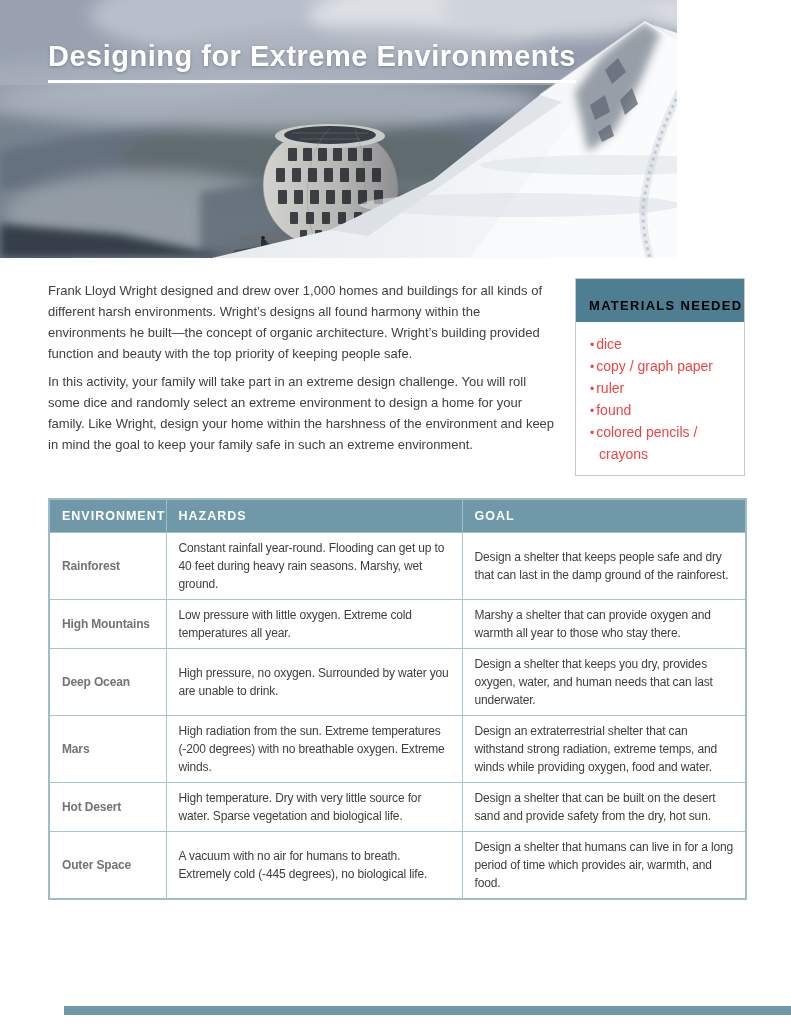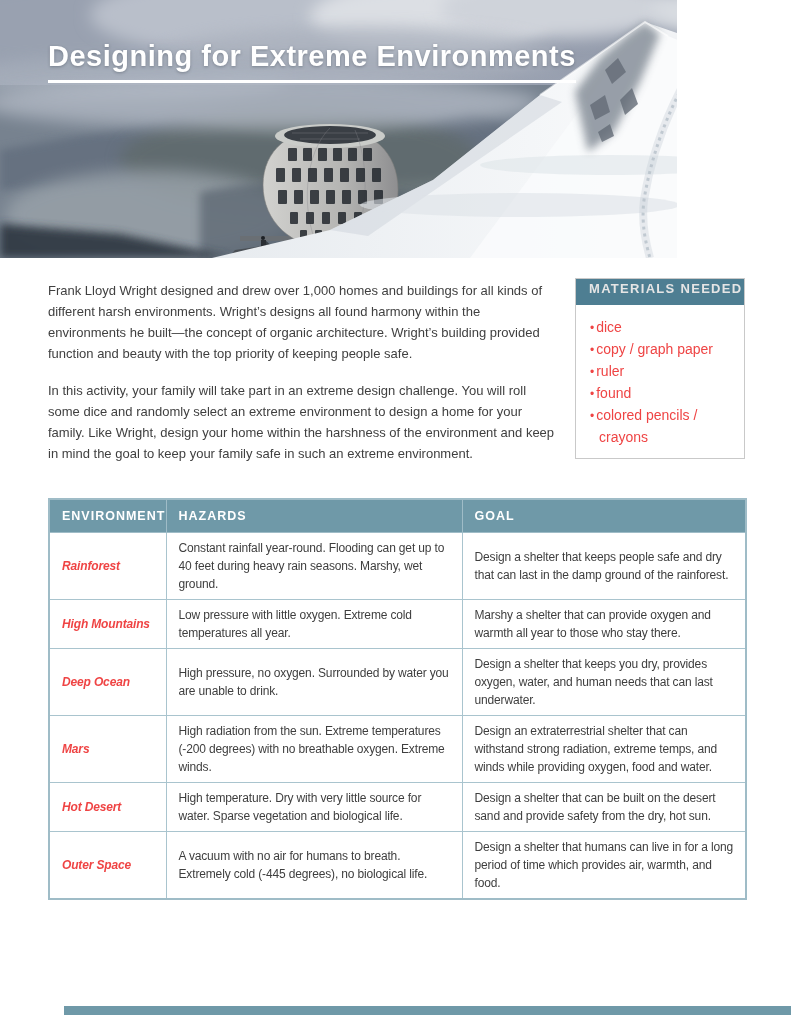--- a/index.html
+++ b/index.html
@@ -20,26 +20,26 @@
   .hero svg{display:block;width:791px;height:258px;}
   .hero-title{
     position:absolute;top:40px;left:48px;display:inline-block;
     font-size:29px;font-weight:700;letter-spacing:.5px;color:#ffffff;
     padding-bottom:7px;border-bottom:3px solid #ffffff;
     text-shadow:0 1px 3px rgba(40,50,60,.35);white-space:nowrap;
   }
   
   .intro{position:absolute;top:280px;left:48px;width:508px;}
   .intro p{font-size:13px;line-height:21px;color:#404040;}
-  .intro p + p{margin-top:16px;}
+  .intro p + p{margin-top:7px;}
   
   .materials{position:absolute;top:278px;left:575px;width:170px;border:1px solid #c9c9c9;background:#fff;}
   .materials-header{
-    background:var(--teal-dark);color:#e5e5e5;font-size:13px;font-weight:700;
-    letter-spacing:1.3px;padding:2px 8px 9px 13px;white-space:nowrap;
+    background:var(--teal-dark);color:#000000;font-size:13px;font-weight:700;
+    letter-spacing:1.3px;padding:19px 8px 9px 13px;white-space:nowrap;
   }
   .materials ul{list-style:none;padding:12px 10px 10px 14px;}
   .materials li{
     font-size:14px;line-height:21px;color:#ef4444;
     padding-left:9px;text-indent:-9px;
   }
   .materials li::before{content:"•";font-size:12px;margin-right:2px;}
   
   .env-table{
     position:absolute;top:498px;left:48px;width:697px;
@@ -47,21 +47,21 @@
   }
   .env-table th{
     background:var(--teal);color:#ffffff;font-size:12.5px;font-weight:700;
     letter-spacing:1px;text-align:left;padding:9px 12px;border:1px solid #9fbcc7;
   }
   .env-table td{
     background:#ffffff;border:1px solid var(--tborder);
     font-size:12px;letter-spacing:-.15px;line-height:1.5;color:var(--ink);
     padding:6px 12px;vertical-align:middle;
   }
-  .env-table td.env{font-weight:700;color:#ef4444;font-style:italic;}
+  .env-table td.env{font-weight:700;color:#737373;}
   
   .footer-bar{position:absolute;top:1006px;left:64px;width:727px;height:9px;background:var(--teal);}
 </style>
 </head>
 <body>
 
 <div class="hero">
   <svg viewBox="0 0 791 258" preserveAspectRatio="none">
     <defs>
       <linearGradient id="skyGrad" x1="0" y1="0" x2="0" y2="1">

